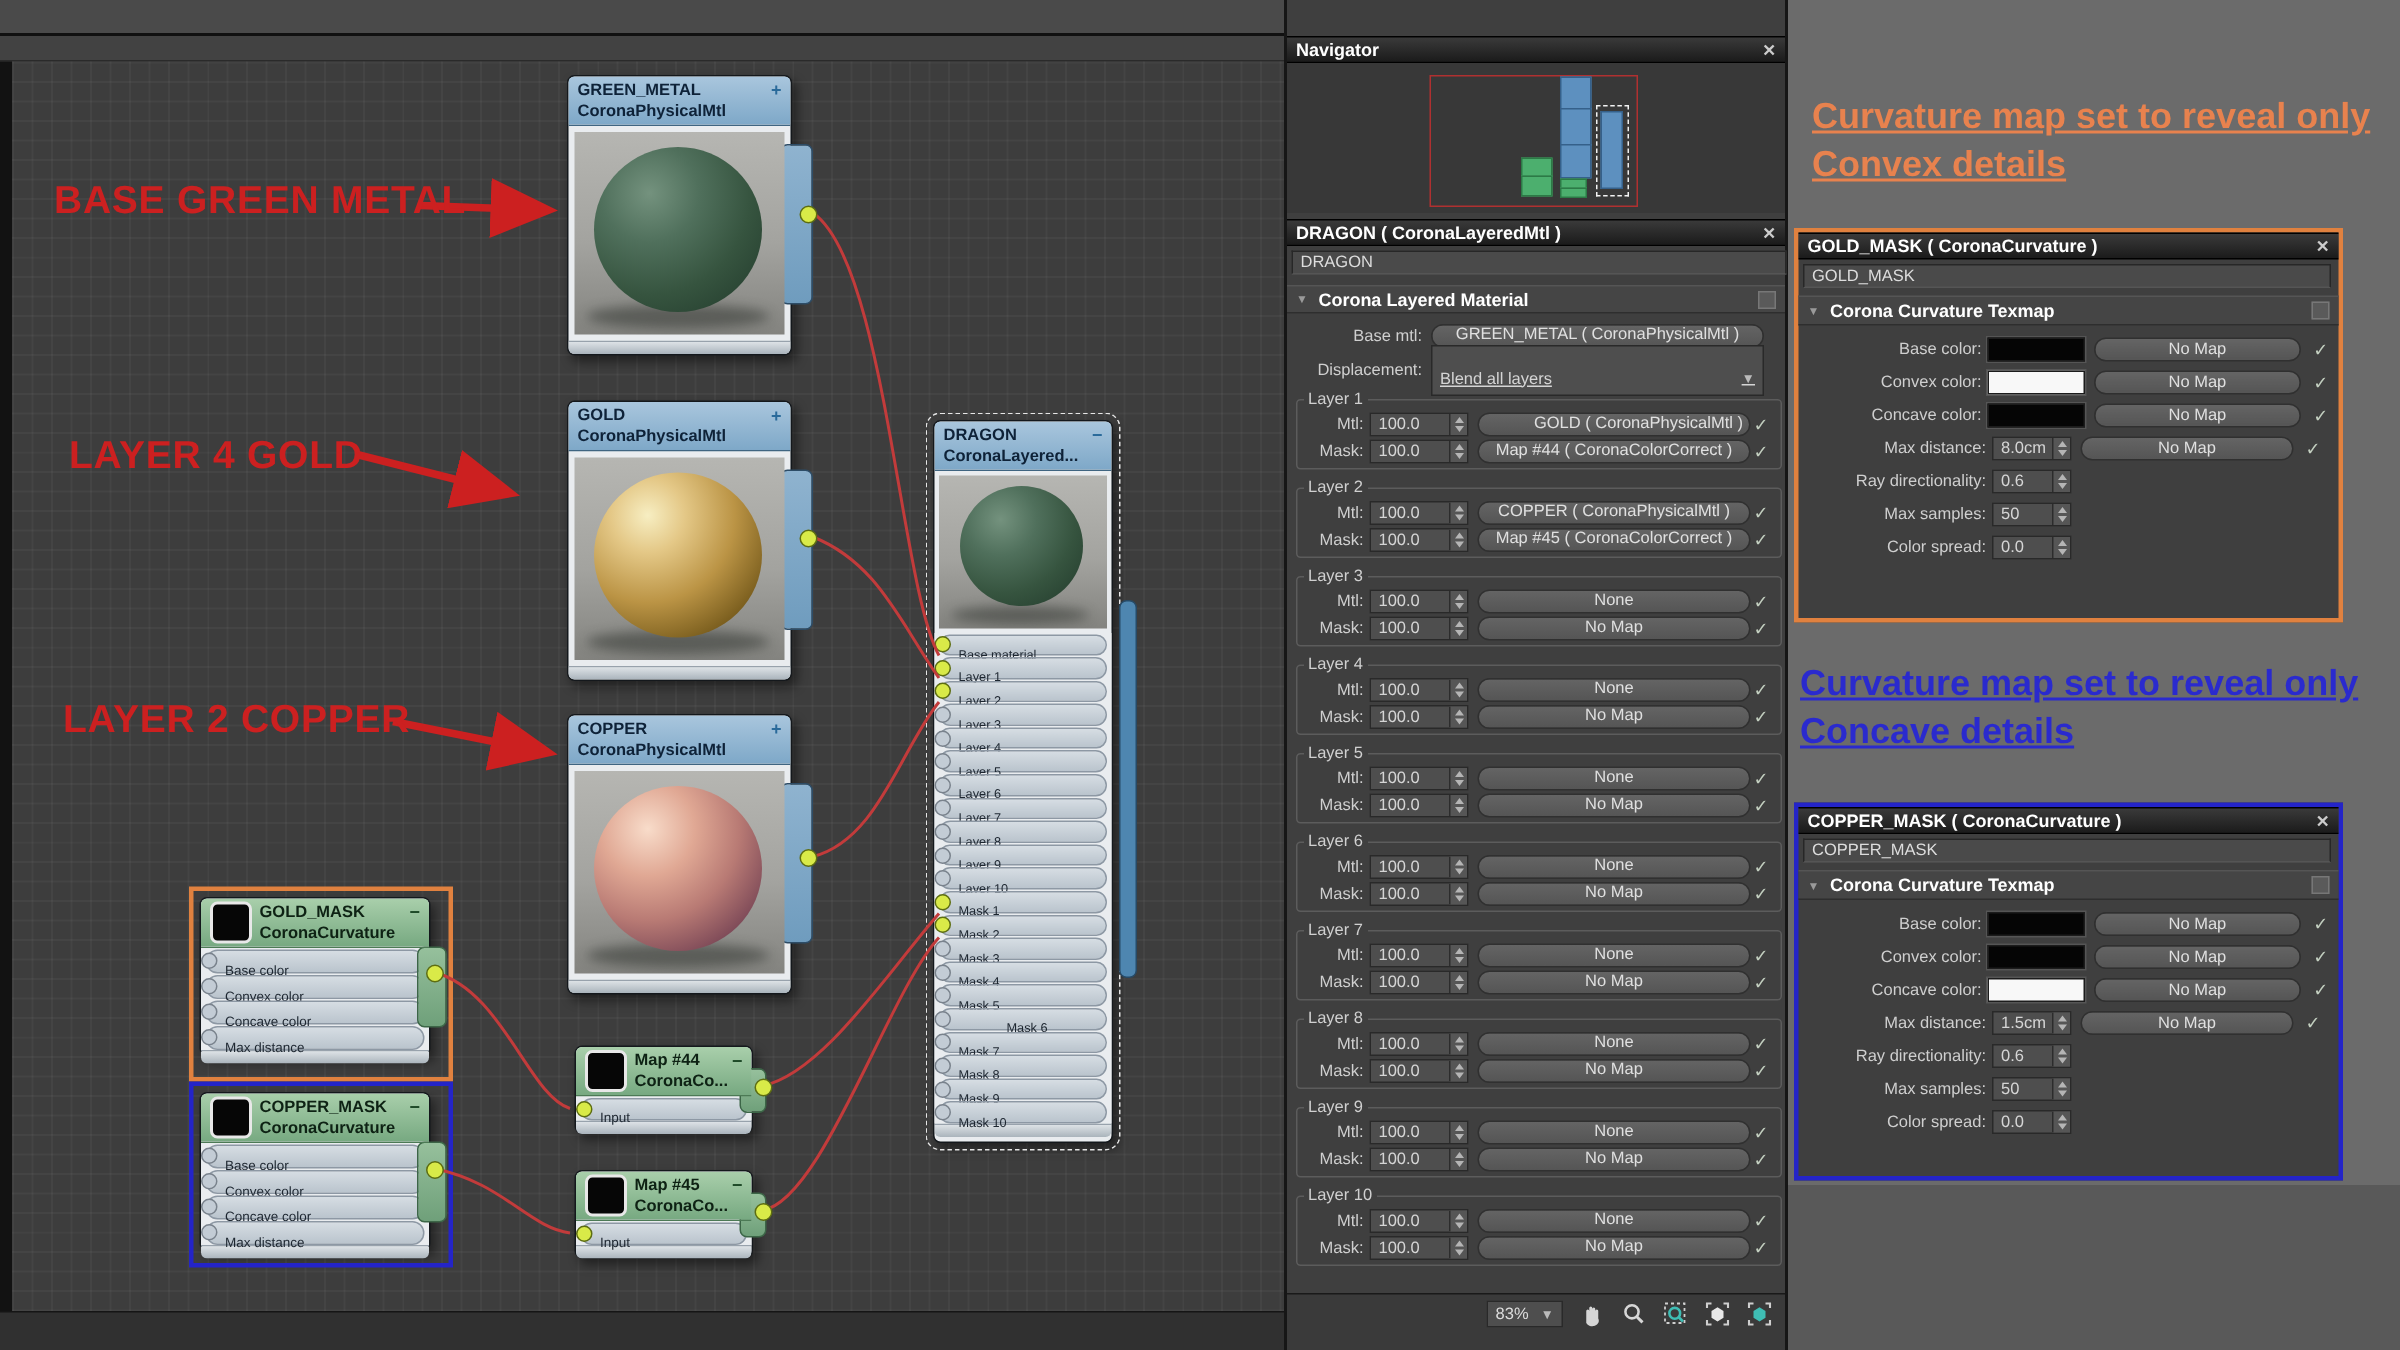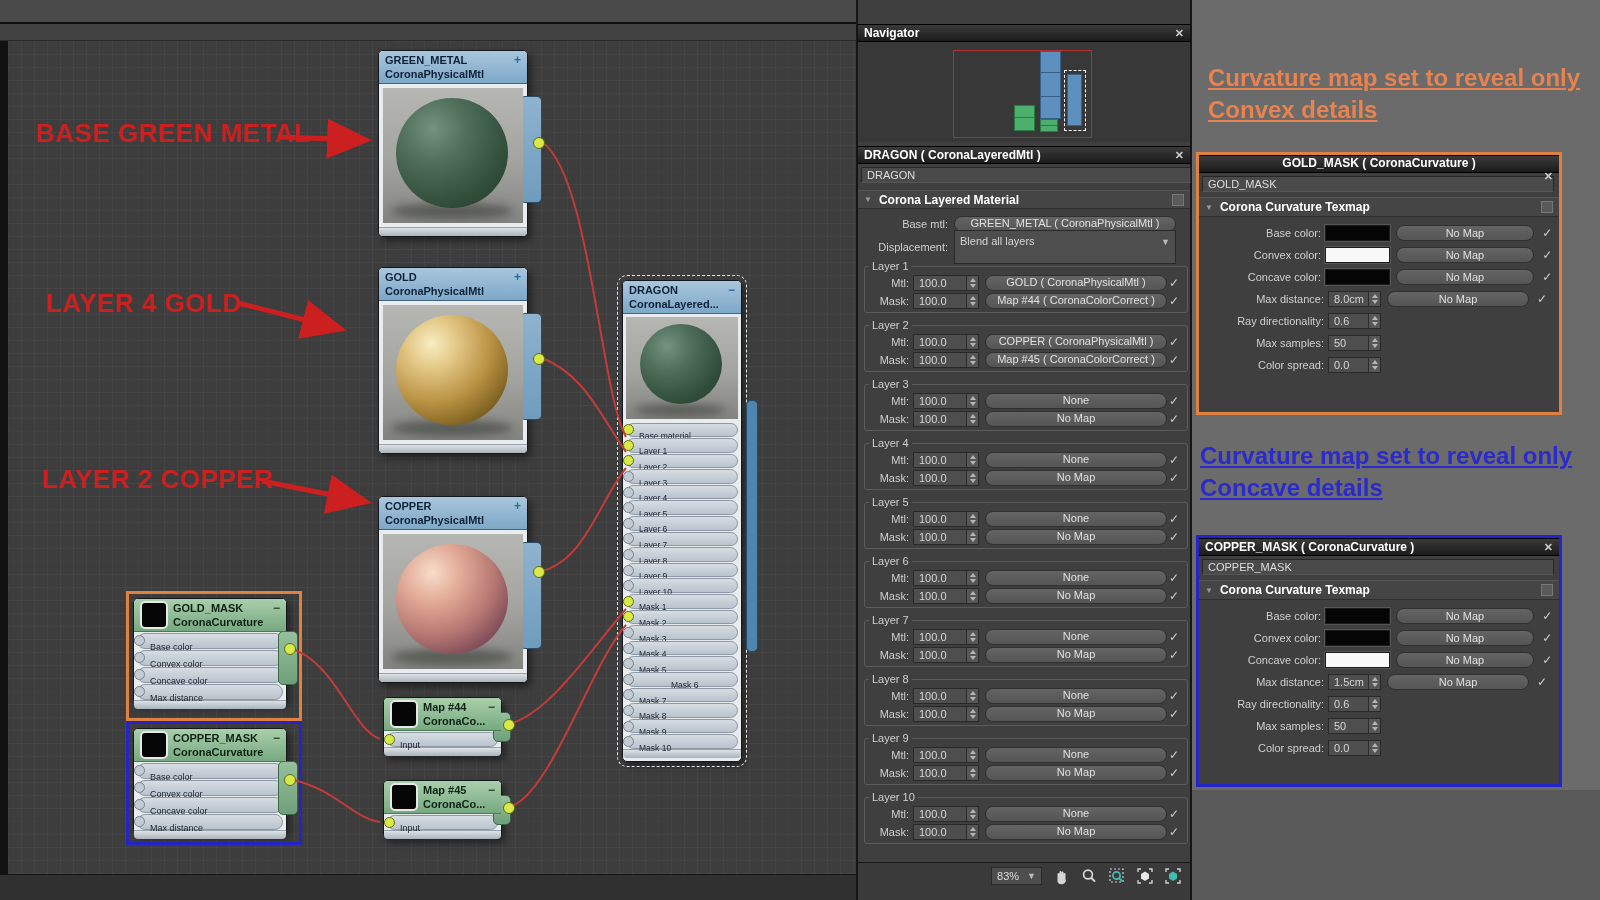--- a/index.html
+++ b/index.html
@@ -43,22 +43,22 @@
     align-items:center;justify-content:center;gap:2px;background:#565656;}
   .spin-arrows i{display:block;width:0;height:0;border-left:3px solid transparent;border-right:3px solid transparent;}
   .spin-arrows i.up{border-bottom:4px solid #b5b5b5;}
   .spin-arrows i.dn{border-top:4px solid #b5b5b5;}
   .map-btn{background:linear-gradient(#646464,#555);border:1px solid #303030;border-radius:8px;
     color:#e0e0e0;font-size:11px;font-family:"Liberation Sans",sans-serif;height:16px;line-height:13px;
     overflow:hidden;white-space:nowrap;text-overflow:ellipsis;padding:0 4px;}
   .check{font-size:12px;color:#c3cfc0;width:14px;text-align:center;}
   .layer-group{border:1px solid #5c5c5c;border-radius:3px;margin:2px 6px 6px 6px;padding:1px 0 2px 0;}
   .layer-group legend{font-size:11px;color:#d0d0d0;padding:0 3px;margin-left:4px;}
-  .dropdown{display:flex;align-items:flex-end;background:#4e4e4e;border:1px solid #292929;height:15px;
-    color:#d5d5d5;font-size:11px;padding:16px 5px;}
+  .dropdown{display:flex;align-items:flex-start;background:#4e4e4e;border:1px solid #292929;height:15px;
+    color:#d5d5d5;font-size:11px;padding:16px 5px;text-decoration:underline;}
   .dropdown .arr{margin-left:auto;font-size:9px;color:#bbb;}
   
   #statusbar{left:0;top:821px;width:100%;height:41px;}
   #statusrow{position:absolute;left:0;top:41px;width:100%;height:38px;background:#3a3a3a;border-top:1px solid #191919;
     display:flex;align-items:flex-start;justify-content:flex-end;gap:10px;padding:4px 8px 0 0;box-sizing:border-box;}
   .zoombox{display:flex;align-items:center;background:#4e4e4e;border:1px solid #292929;height:16px;
     font-size:11px;color:#ddd;padding:0 5px;gap:8px;}
   .sicon{width:18px;height:18px;display:inline-block;}
   
   #right{left:1192px;top:0;width:408px;height:900px;background:#6b6b6b;}
@@ -155,21 +155,21 @@
       </div>
       <span class="ico">+</span>
     </div>
     <div class="preview" style="height:135px;">
       <div class="sphere-shadow" style="left:8px;bottom:4px;width:122px;height:16px;"></div>
       <div class="sphere sph-gold" style="left:13px;top:10px;width:112px;height:110px;"></div>
     </div>
     <div class="nfoot"></div>
   </div>
 
-  <div class="node" style="left:378px;top:496px;width:148px;height:185px;">
+  <div class="node" style="left:378px;top:476px;width:148px;height:185px;">
     <div class="flap" style="right:-15px;top:45px;width:20px;height:105px;"></div>
     <div class="nhead blue-head" style="position:relative;">
       <div class="titles">
         <div class="t1">COPPER</div>
         <div class="t2">CoronaPhysicalMtl</div>
       </div>
       <span class="ico">+</span>
     </div>
     <div class="preview" style="height:135px;">
       <div class="sphere-shadow" style="left:8px;bottom:4px;width:122px;height:16px;"></div>
@@ -457,21 +457,21 @@
     <legend>Layer 1</legend>
     <div class="prow row-mtl">
       <span class="plabel" style="width:38px;">Mtl:</span>
       <span class="spinner" style="width:64px;margin-left:4px;">
         <span class="spin-val">100.0</span>
         <span class="spin-arrows">
                 <i class="up"></i>
                 <i class="dn"></i>
               </span>
       </span>
-      <button class="map-btn" style="width:182px;margin-left:6px;">GOLD ( CoronaPhysicalMtl )</button>
+      <button class="map-btn" style="width:182px;margin-left:6px;text-align:right;">GOLD ( CoronaPhysicalMtl )</button>
       <span class="check">✓</span>
     </div>
     <div class="prow row-mask">
       <span class="plabel" style="width:38px;">Mask:</span>
       <span class="spinner" style="width:64px;margin-left:4px;">
         <span class="spin-val">100.0</span>
         <span class="spin-arrows">
                 <i class="up"></i>
                 <i class="dn"></i>
               </span>
@@ -767,21 +767,21 @@
 
   <div class="abs" id="right">
     <div class="abs" id="right-bottom"></div>
 
     <div class="abs note" style="left:16px;top:62px;color:#e8824e;">
       <div>Curvature map set to reveal only</div>
       <div>Convex details</div>
     </div>
 
     <div class="cc-panel" style="left:4px;top:152px;width:366px;height:263px;border:3px solid #e0813f;">
-      <div class="panel-head" style="position:relative;flex-direction:column;">
+      <div class="panel-head" style="position:relative;">
         <span>GOLD_MASK ( CoronaCurvature )</span>
         <span class="close">✕</span>
       </div>
       <input class="namefield" style="display: block; width: 352px; height: 16px; margin: 3px 3px 0px;" value="GOLD_MASK">
       <div class="rollout" style="height:20px;margin-top:5px;">
         <span class="tri">▼</span>
         <span>Corona Curvature Texmap</span>
         <span class="menu-ico"></span>
       </div>
       <div id="gold-mask-rows" style="padding-top:5px;">

